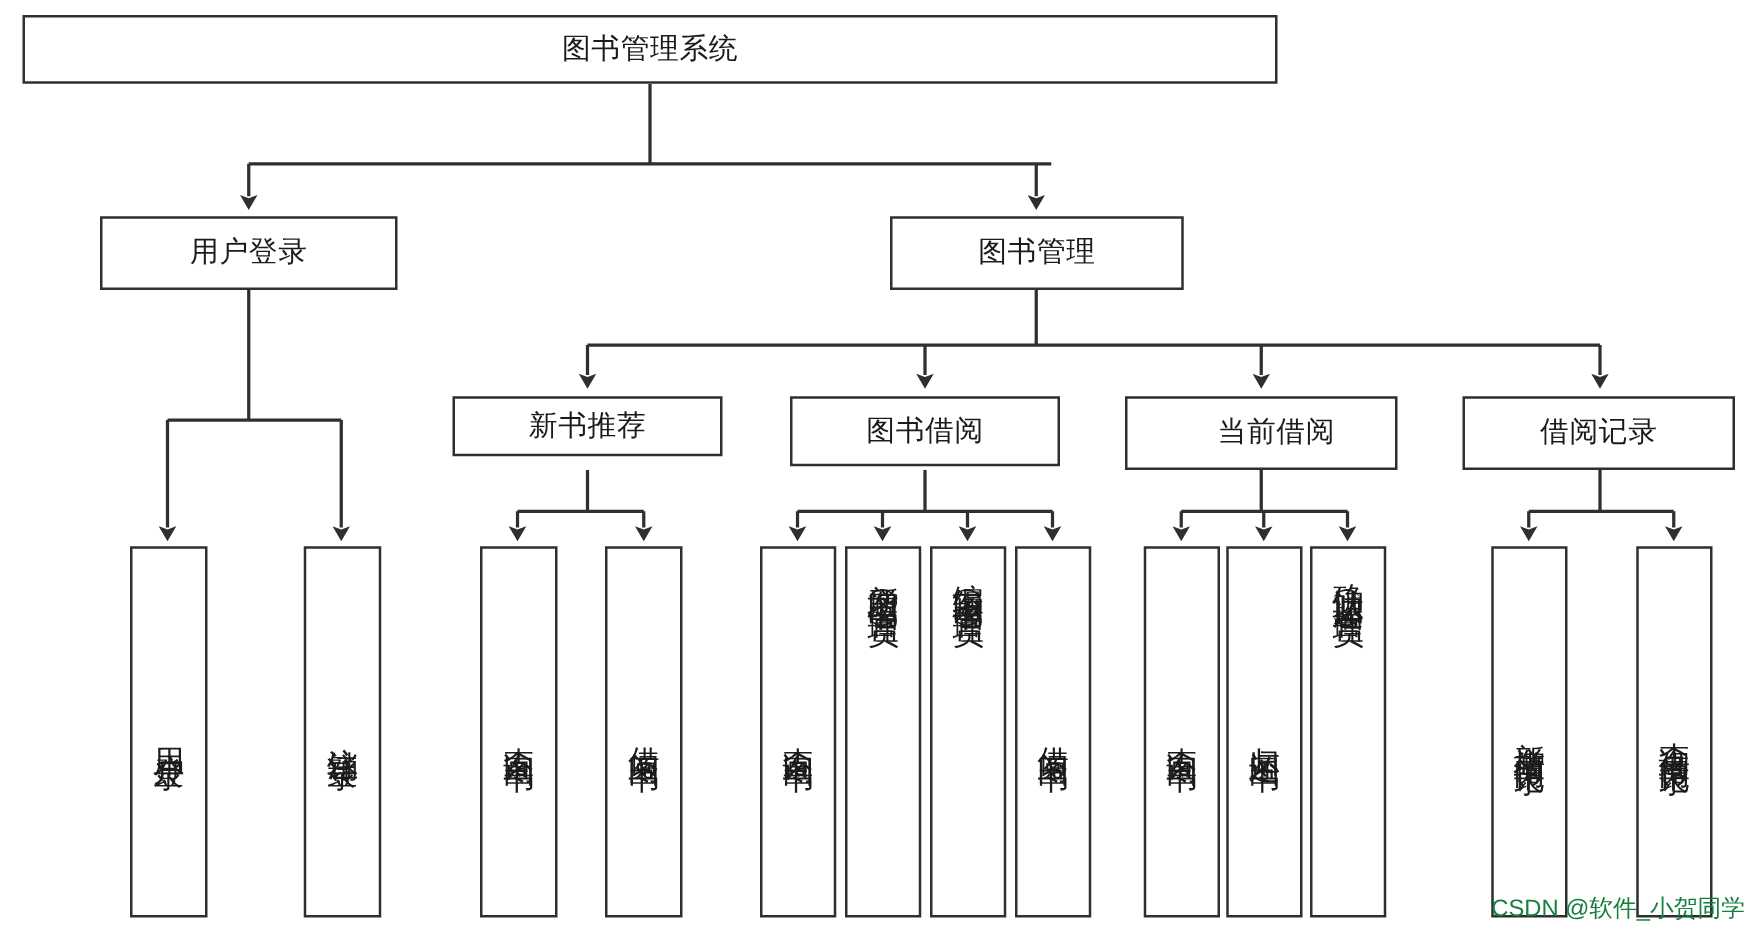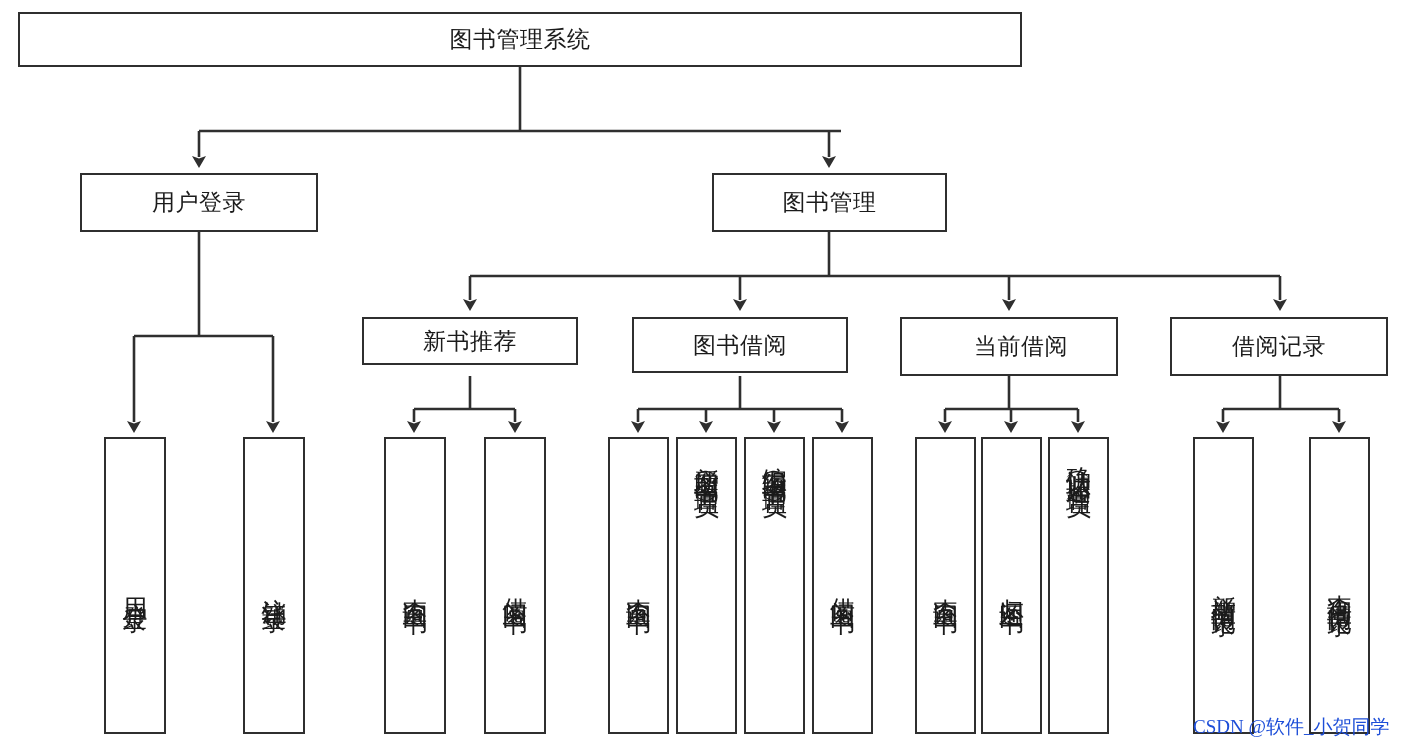--- a/index.html
+++ b/index.html
@@ -62,24 +62,24 @@
     line-height: 1.0;
     letter-spacing: 4px;
     margin: 0 auto;
   }
   .node.vert.mid {
     align-items: center;
     padding-top: 0;
   }
   .watermark {
     position: absolute;
-    color: #1d4ed8;
+    color: #15803d;
     font-size: 19px;
     white-space: nowrap;
-    font-family: Liberation Serif, serif;
+    font-family: Liberation Sans, sans-serif;
   }
 </style>
 </head>
 <body>
 
 <div id="canvas">
 
   <svg class="wires" viewBox="0 0 1405 747" xmlns="http://www.w3.org/2000/svg">
     <defs>
       <marker id="arrow" markerWidth="12" markerHeight="14" refX="1" refY="7" orient="auto" markerUnits="userSpaceOnUse">

